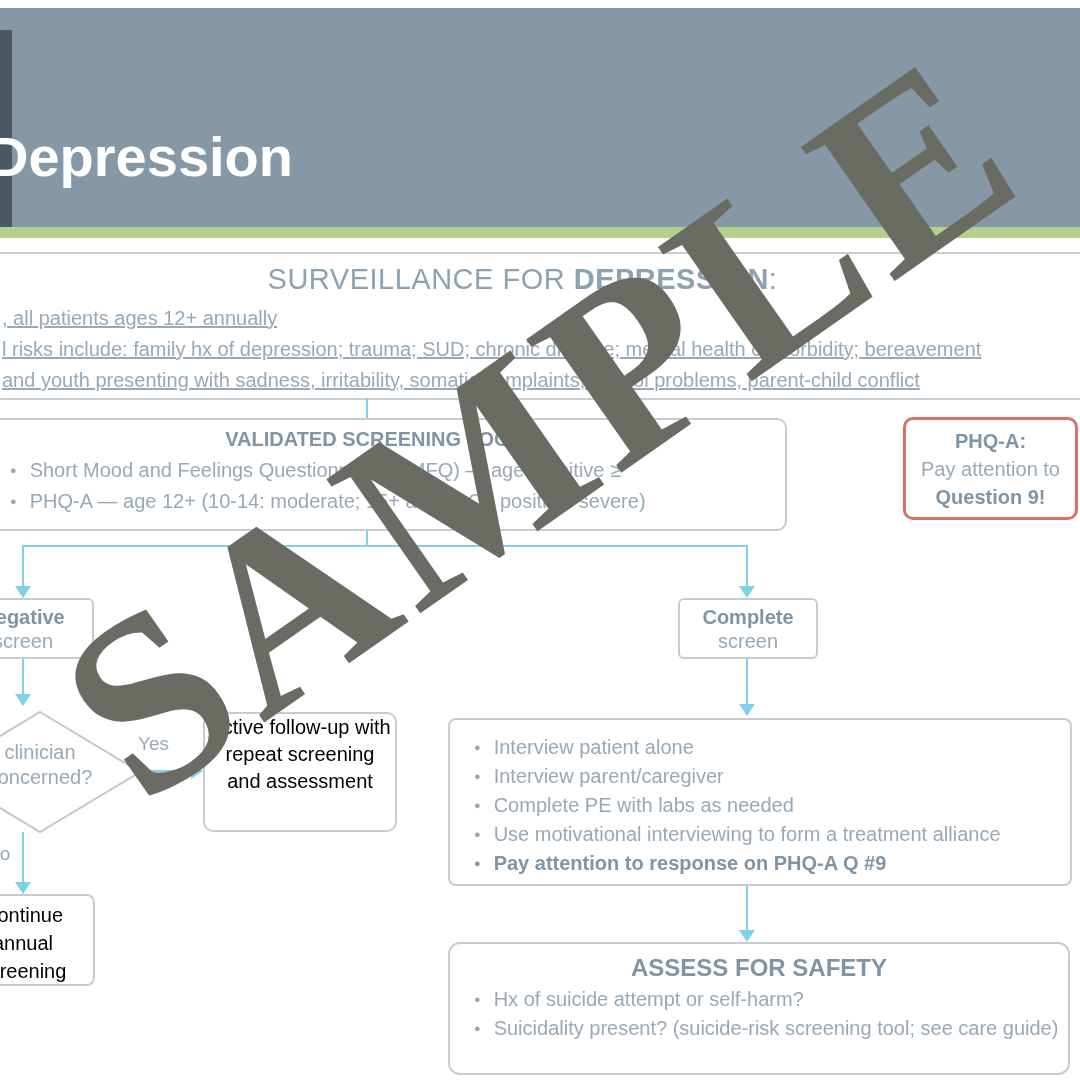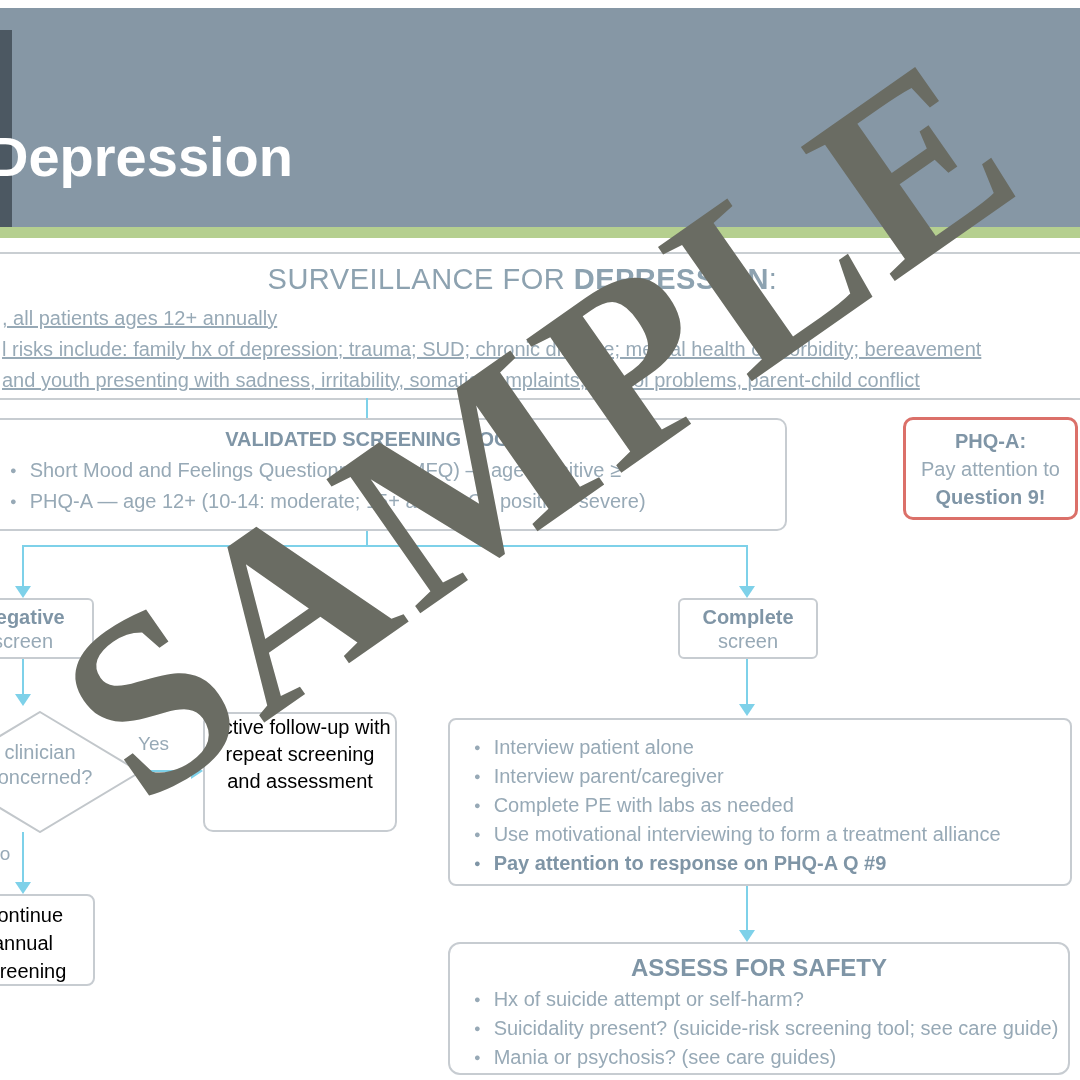--- a/index.html
+++ b/index.html
@@ -168,19 +168,18 @@
   </div>
 
   <div class="vline" style="left:746px;top:886px;height:46px;"></div>
   <div class="arrow-down" style="left:739px;top:930px;"></div>
 
   <div class="box safety-box">
     <div class="safety-title">ASSESS FOR SAFETY</div>
     <div class="list">
         <div class="li"><span class="dot">●</span><span>Hx of suicide attempt or self-harm?</span></div>
         <div class="li"><span class="dot">●</span><span>Suicidality present? (suicide-risk screening tool; see care guide)</span></div>
-        <div class="li"><span class="dot">●</span><span>Mania or psychosis? (see care guides)</span></div>
       </div>
   </div>
 
   <div class="watermark">SAMPLE</div>
 
 </div>
 
 </body></html>

